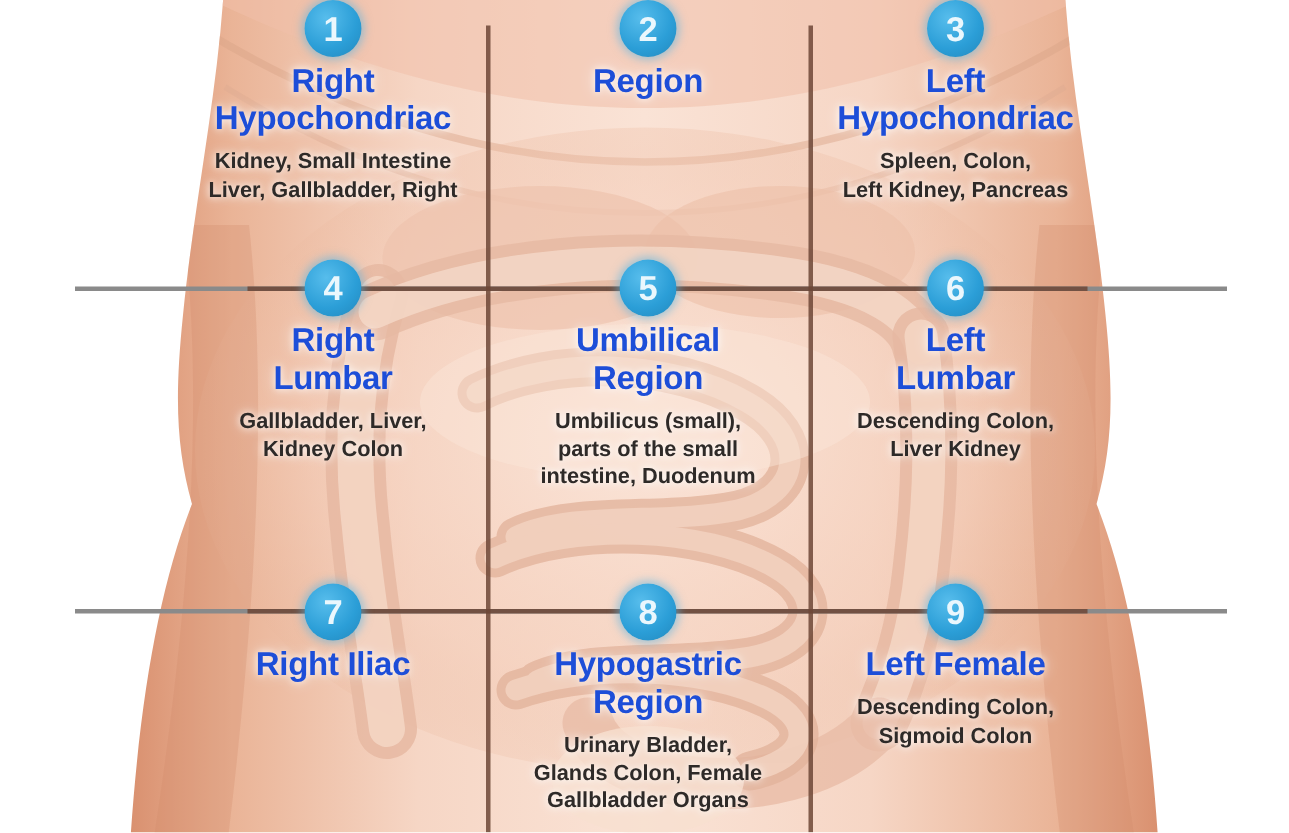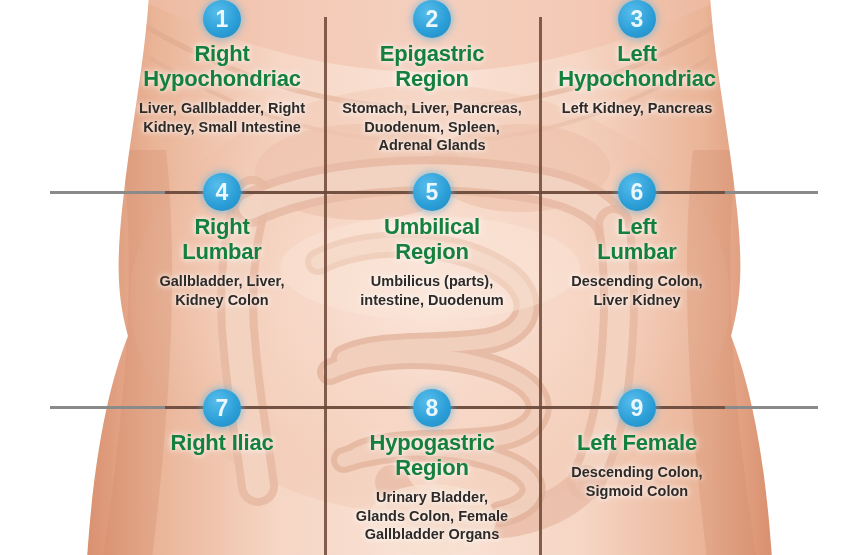--- a/index.html
+++ b/index.html
@@ -81,21 +81,21 @@
     font-weight: bold;
     line-height: 38px;
     margin: 0 auto 4px auto;
     text-align: center;
     font-family: "Liberation Sans", sans-serif;
   }
 
   .rtitle {
     font-size: 22px;
     font-weight: bold;
-    color: #15803d;
+    color: #1d4ed8;
     line-height: 1.13;
     letter-spacing: -0.2px;
     text-shadow: 0 0 5px rgba(255,255,255,.85), 0 0 10px rgba(255,255,255,.7);
   }
   .rorgans {
     margin-top: 7px;
     font-size: 14.5px;
     font-weight: bold;
     color: #2e2a28;
     line-height: 1.30;
@@ -199,45 +199,40 @@
   <div class="vline" id="vline-left"></div>
   <div class="vline" id="vline-right"></div>
 
   <div class="region col-left row-1">
     <div class="badge">1</div>
     <div class="rtitle">
       <div>Right</div>
       <div>Hypochondriac</div>
     </div>
     <div class="rorgans">
+      <div>Kidney, Small Intestine</div>
       <div>Liver, Gallbladder, Right</div>
-      <div>Kidney, Small Intestine</div>
     </div>
   </div>
 
   <div class="region col-center row-1">
     <div class="badge">2</div>
     <div class="rtitle">
-      <div>Epigastric</div>
       <div>Region</div>
-    </div>
-    <div class="rorgans">
-      <div>Stomach, Liver, Pancreas,</div>
-      <div>Duodenum, Spleen,</div>
-      <div>Adrenal Glands</div>
     </div>
   </div>
 
   <div class="region col-right row-1">
     <div class="badge">3</div>
     <div class="rtitle">
       <div>Left</div>
       <div>Hypochondriac</div>
     </div>
     <div class="rorgans">
+      <div>Spleen, Colon,</div>
       <div>Left Kidney, Pancreas</div>
     </div>
   </div>
 
   <div class="region col-left row-2">
     <div class="badge">4</div>
     <div class="rtitle">
       <div>Right</div>
       <div>Lumbar</div>
     </div>
@@ -247,21 +242,22 @@
     </div>
   </div>
 
   <div class="region col-center row-2">
     <div class="badge">5</div>
     <div class="rtitle">
       <div>Umbilical</div>
       <div>Region</div>
     </div>
     <div class="rorgans">
-      <div>Umbilicus (parts),</div>
+      <div>Umbilicus (small),</div>
+      <div>parts of the small</div>
       <div>intestine, Duodenum</div>
     </div>
   </div>
 
   <div class="region col-right row-2">
     <div class="badge">6</div>
     <div class="rtitle">
       <div>Left</div>
       <div>Lumbar</div>
     </div>

